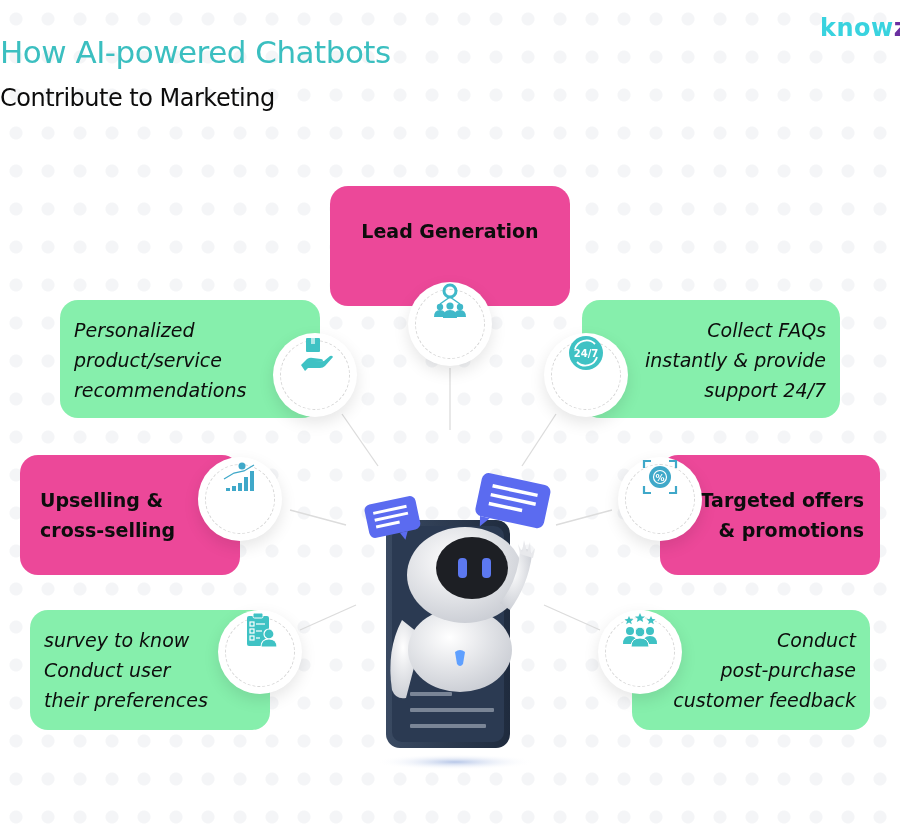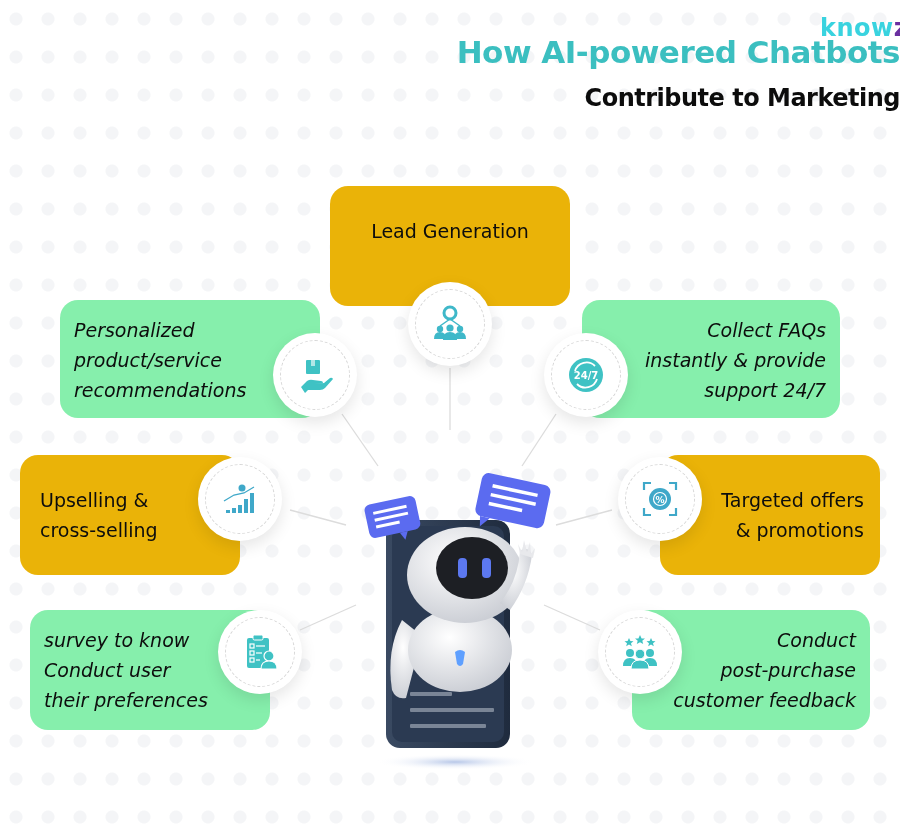--- a/index.html
+++ b/index.html
@@ -17,43 +17,43 @@
 
   .logo {
     position: absolute; left: 820px; top: 14px;
     font-family: "DejaVu Sans", sans-serif;
     font-size: 24px; font-weight: bold; letter-spacing: 0.5px;
     color: #39d3df; z-index: 5;
   }
   .logo .z { color: #6a2fa0; }
 
   .title {
-    position: absolute; left: 0; width: 900px; text-align: right; z-index: 5;
-    font-family: "DejaVu Sans", sans-serif; font-weight: bold;
+    position: absolute; left: 0; width: 900px; text-align: left; z-index: 5;
+    font-family: "DejaVu Sans", sans-serif; font-weight: normal;
   }
   .title.l1 { top: 34px; font-size: 31px; color: #3bbfc0; letter-spacing: -0.5px; }
   .title.l2 { top: 84px; font-size: 24px; color: #0c0c0c; letter-spacing: -0.5px; }
 
   .connectors { position: absolute; left: 0; top: 0; width: 900px; height: 830px; z-index: 1; }
 
   .card {
     position: absolute; border-radius: 18px; z-index: 2;
     font-family: "DejaVu Sans", sans-serif; font-size: 19px; line-height: 30px; color: #0d0d0d;
   }
-  .card.blue { background: #eab308; }
+  .card.blue { background: #ec4899; font-weight: bold; }
   .card.cyan { background: #86efac; font-style: italic; }
   .card .txt { position: absolute; white-space: nowrap; }
   .card .txt span { display: block; }
   .card.right .txt { text-align: right; }
 
   .badge {
     position: absolute; width: 84px; height: 84px; border-radius: 50%;
     background: #ffffff; z-index: 3;
     box-shadow: 0 6px 16px rgba(0,0,0,0.10);
-    display: flex; align-items: center; justify-content: center;
+    display: flex; align-items: flex-start; justify-content: center;
   }
   .badge::before {
     content: ""; position: absolute; inset: 7px; border-radius: 50%;
     border: 1.5px dashed #d6d6d6;
   }
   .badge svg { position: relative; width: 40px; height: 40px; }
 
   .robot { position: absolute; left: 360px; top: 470px; width: 200px; height: 300px; z-index: 4; }
 </style>
 </head>

